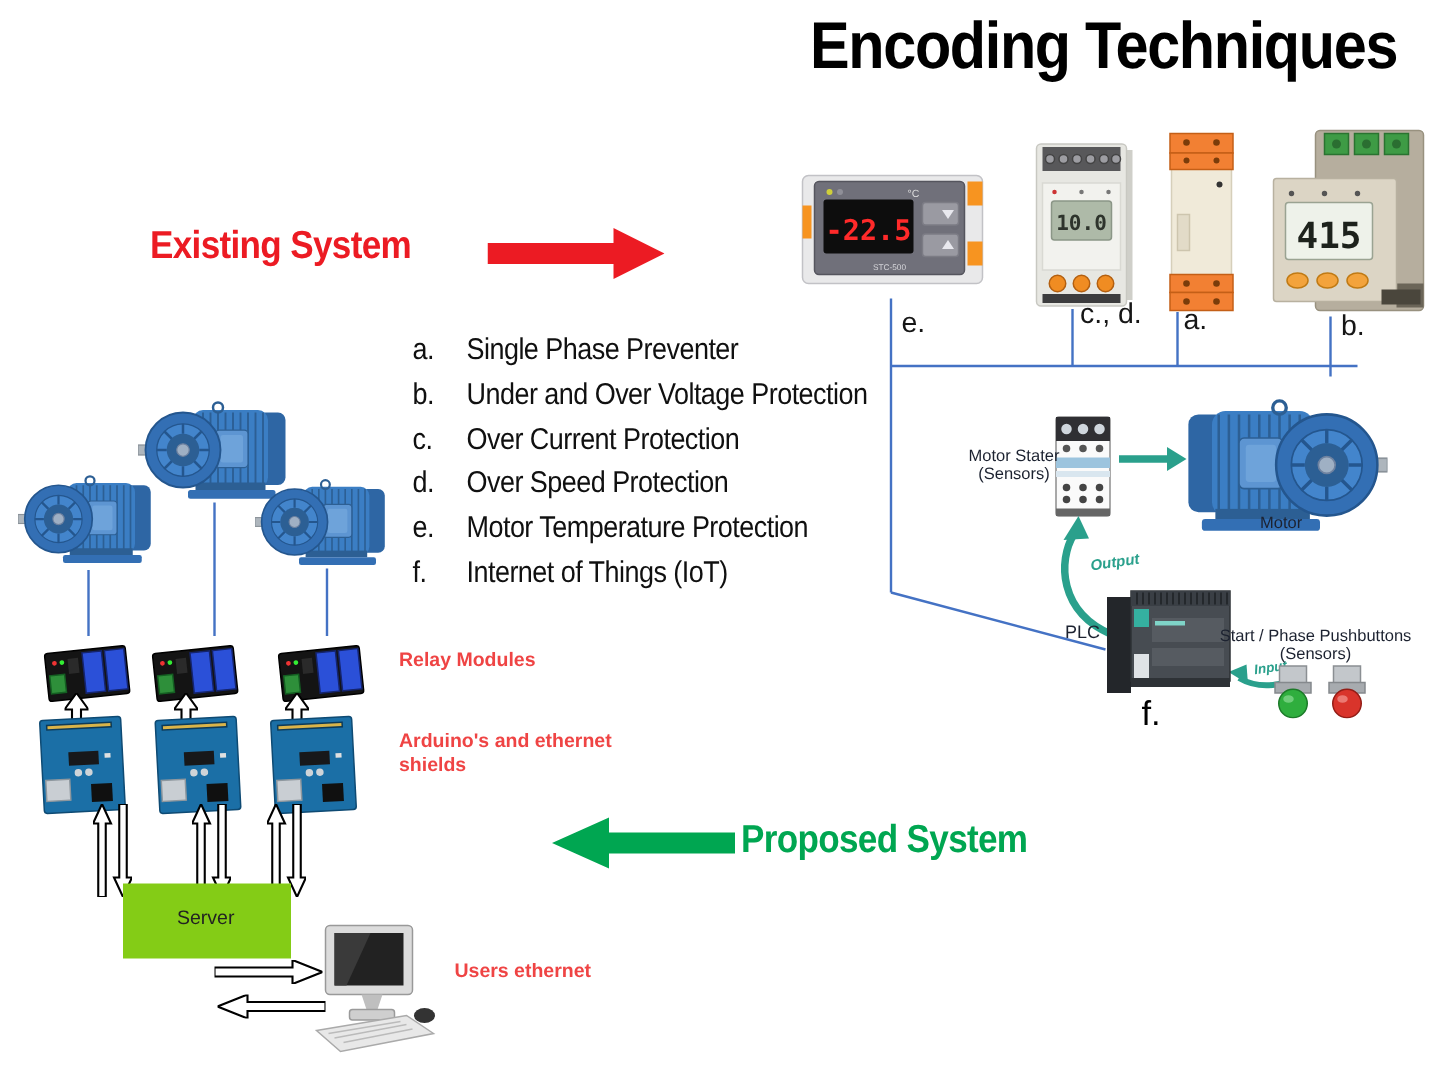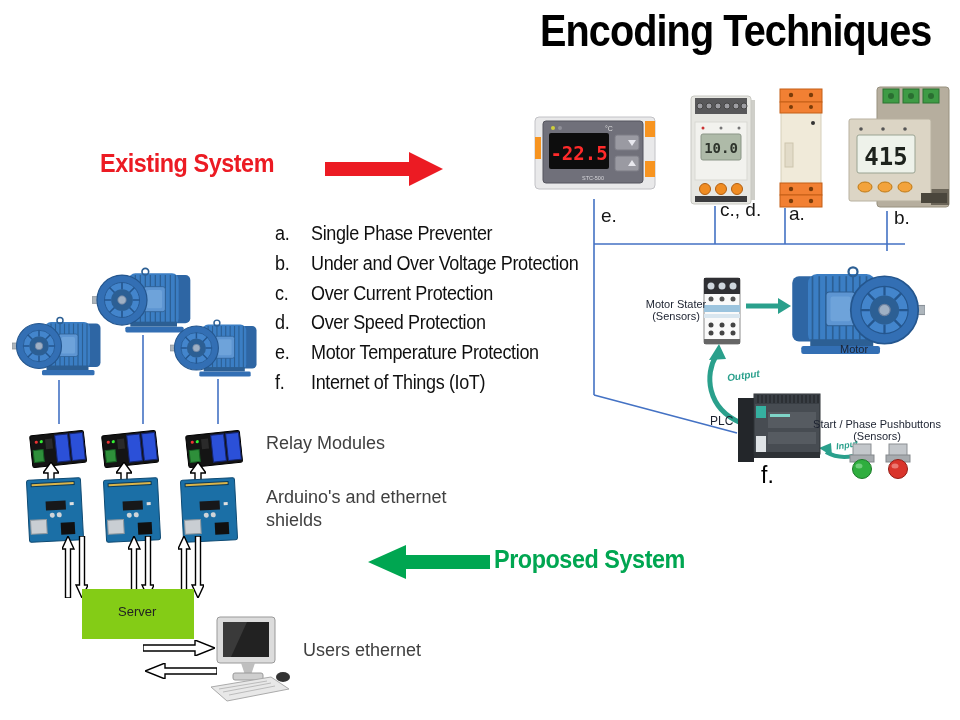--- a/index.html
+++ b/index.html
@@ -10,21 +10,21 @@
   .title{left:540px;top:6px;font-size:44px;font-weight:bold;color:#000;
          letter-spacing:-1px;transform:scaleX(0.9);transform-origin:0 0;}
   .sys-label{font-size:26px;font-weight:bold;letter-spacing:-0.5px;
              transform:scaleX(0.9);transform-origin:0 0;}
   .existing{left:100px;top:148px;color:var(--accent-red,#EC1B23);}
   .proposed{left:494px;top:544px;color:var(--accent-green,#00A651);}
   .plist{left:275px;top:222px;transform:scaleX(0.9);transform-origin:0 0;color:#101010;}
   .plist .row{display:flex;height:29.8px;align-items:flex-start;font-size:20px;letter-spacing:-0.4px;}
   .plist .letter{width:40px;}
   .dev-tag{font-size:19px;color:#161616;}
-  .small-label{font-size:18px;color:#404040;line-height:1.25;}
+  .small-label{font-size:13px;color:#ef4444;line-height:1.25;font-weight:bold;}
   .bold-label{font-size:11px;font-weight:normal;color:#1c2230;line-height:1.1;text-align:center;}
   .teal-label{font-style:italic;font-weight:bold;color:var(--diagram-teal,#2AA08C);}
   .f-tag{left:761px;top:462px;font-size:23px;color:#000;}
   .server-box{left:82px;top:589px;width:112px;height:50px;background:#84cc16;}
   .server-box span{display:block;padding:15px 0 0 36px;font-size:13px;color:#222;}
   svg{display:block;}
   .connector{stroke:var(--connector-blue,#4472C4);stroke-width:1.6;fill:none;}
   .outline-arrow{fill:#fff;stroke:#000;stroke-width:1.4;stroke-linejoin:miter;}
   .teal-stroke{stroke:var(--diagram-teal,#2AA08C);fill:none;}
   .teal-fill{fill:var(--diagram-teal,#2AA08C);}

